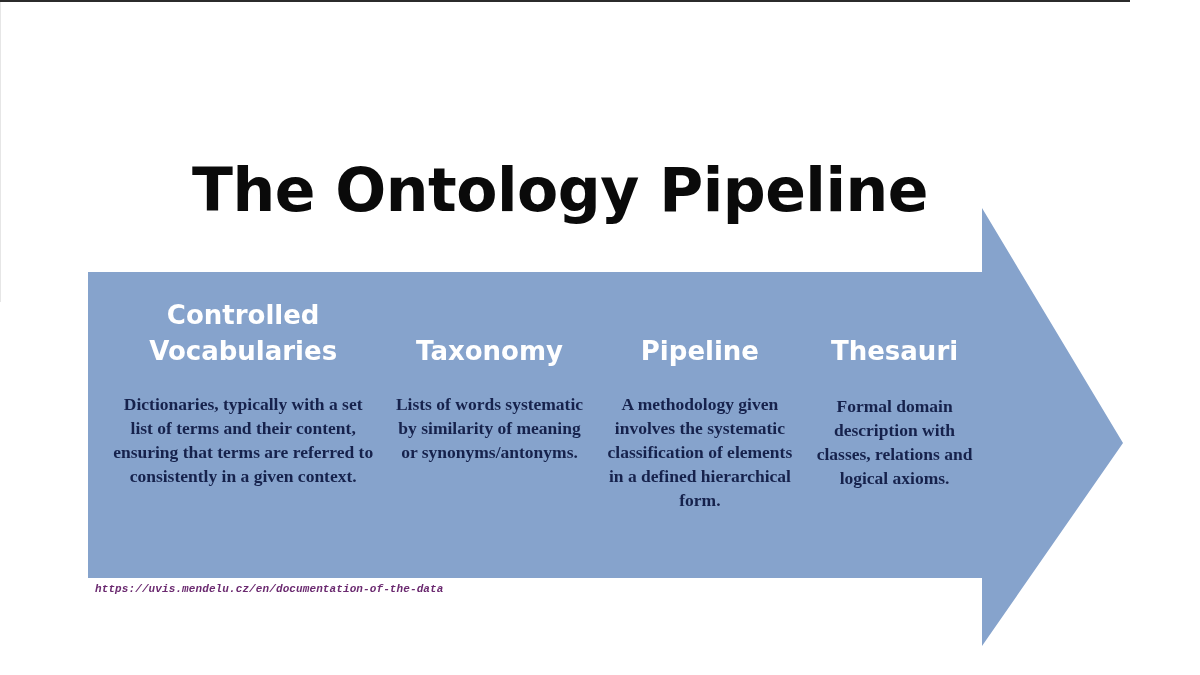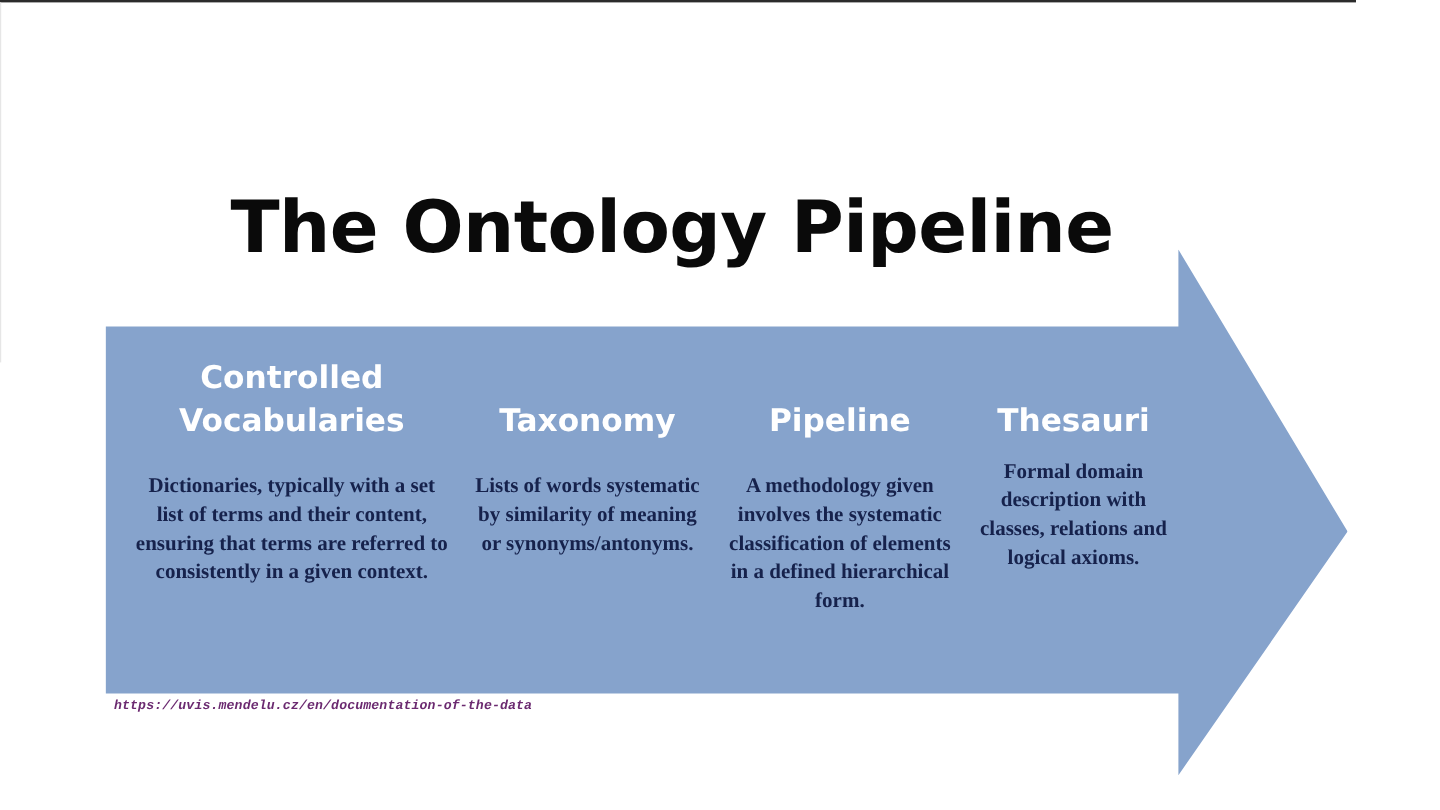--- a/index.html
+++ b/index.html
@@ -107,21 +107,21 @@
     color: #16224c;
     font-weight: bold;
     font-size: 17.5px;
     line-height: 1.38;
     margin: 0;
     font-family: Liberation Serif, serif;
   }
   .stage-1 .stage-body { margin-top: 22px; }
   .stage-2 .stage-body { margin-top: 22px; }
   .stage-3 .stage-body { margin-top: 22px; }
-  .stage-4 .stage-body { margin-top: 10px; }
+  .stage-4 .stage-body { margin-top: 24px; }
 
   
   #source-url {
     position: absolute;
     left: 95px;
     top: 583px;
     font-size: 11px;
     font-weight: bold;
     font-style: italic;
     color: #6b2a70;

